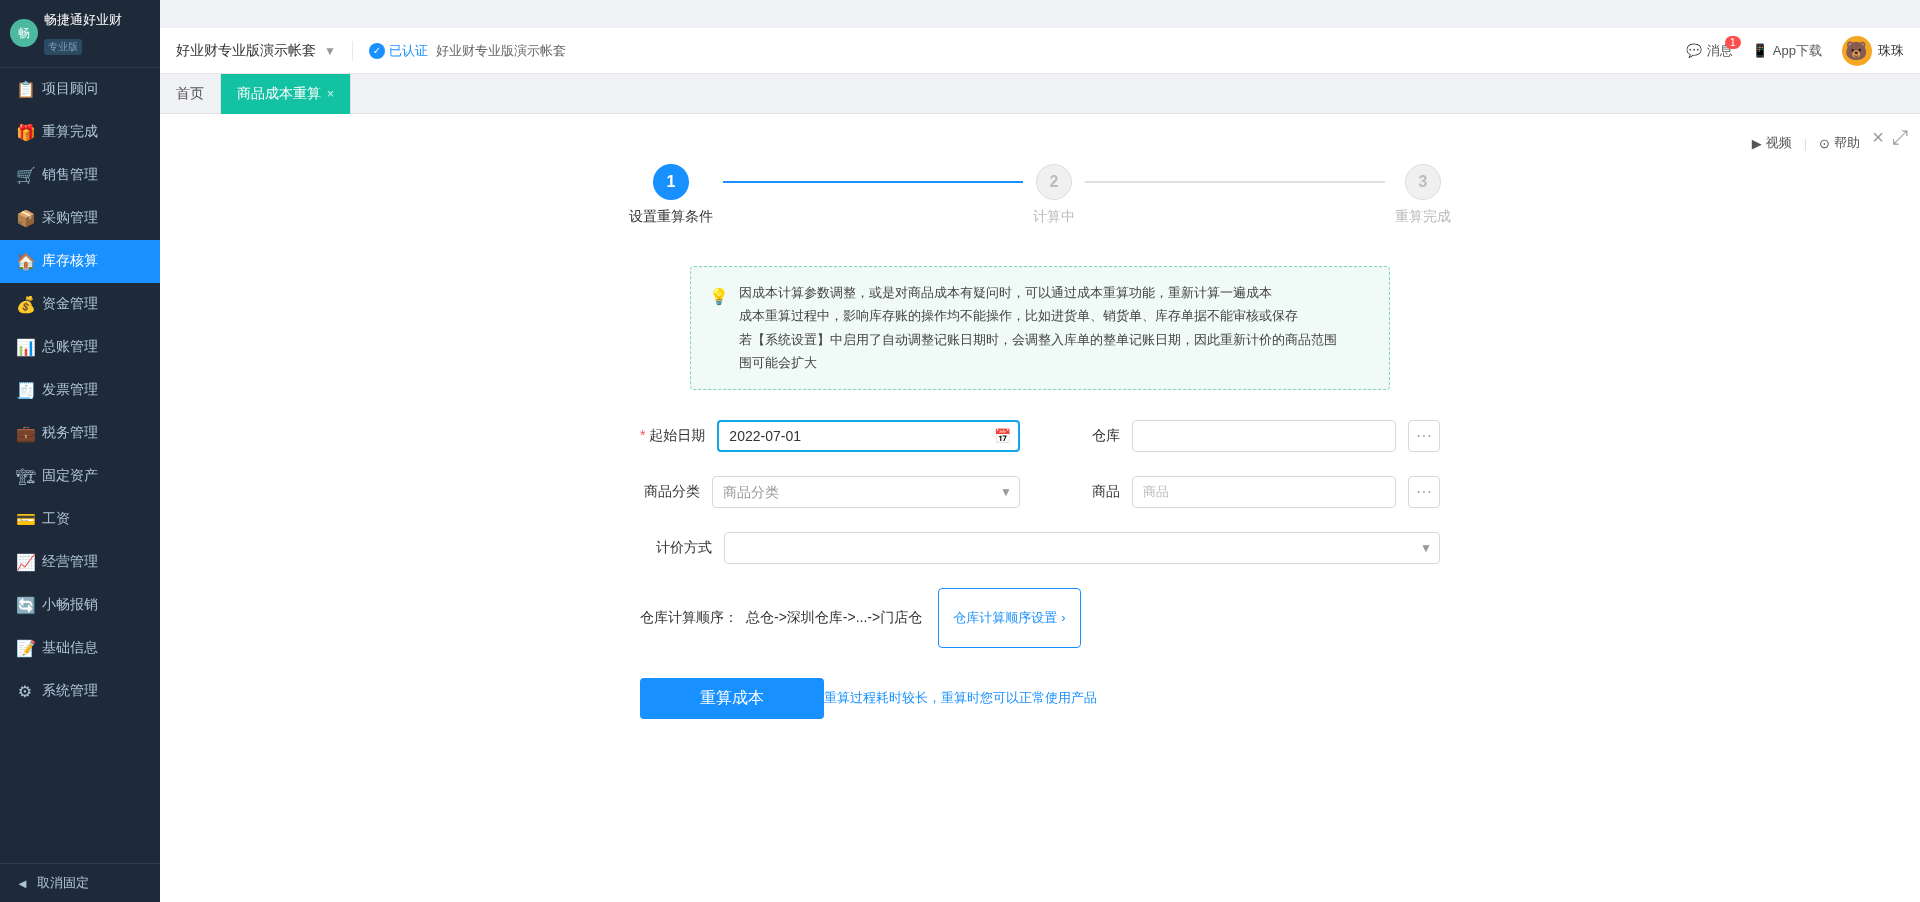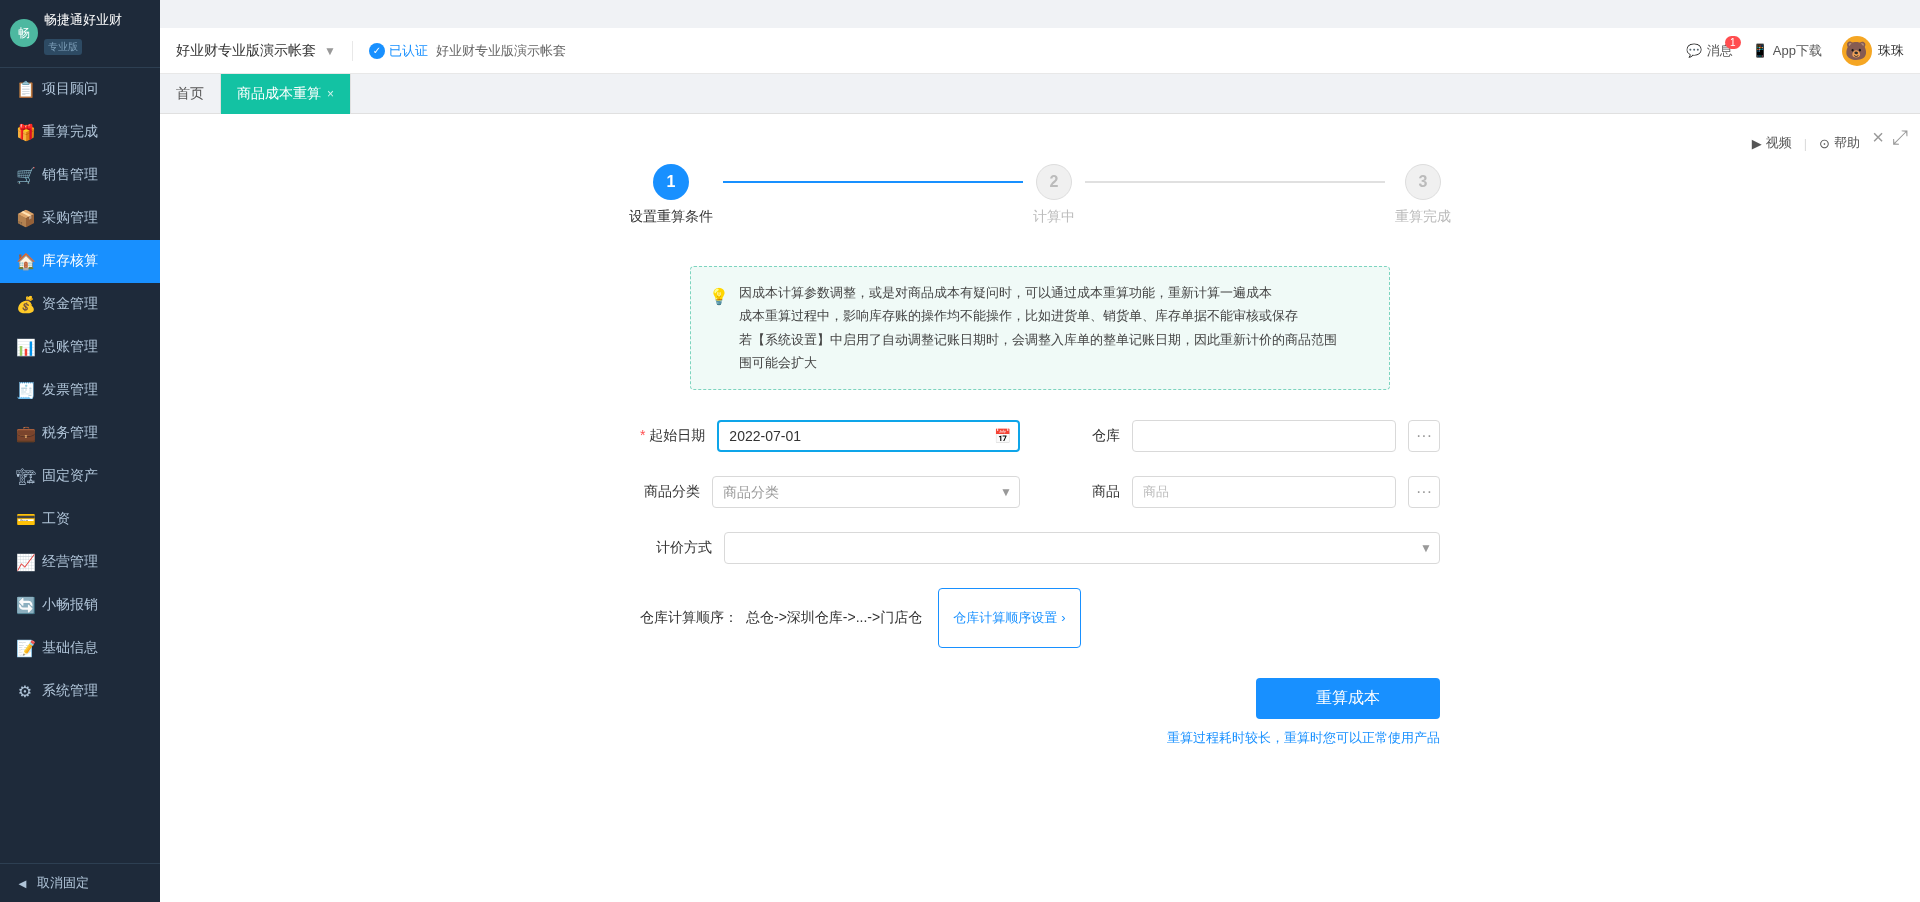--- a/index.html
+++ b/index.html
@@ -458,24 +458,23 @@
       cursor: pointer;
       font-size: 13px;
       display: flex;
       align-items: center;
       gap: 4px;
     }
 
     
     .action-area {
       display: flex;
-      flex-direction: column;
-      align-items: flex-end;
+      flex-direction: row;
+      align-items: center;
       margin-top: 10px;
-      gap: 10px;
     }
     .recalc-btn {
       background: #1890ff;
       color: #fff;
       border: none;
       border-radius: 4px;
       padding: 10px 60px;
       font-size: 16px;
       cursor: pointer;
       min-width: 160px;

